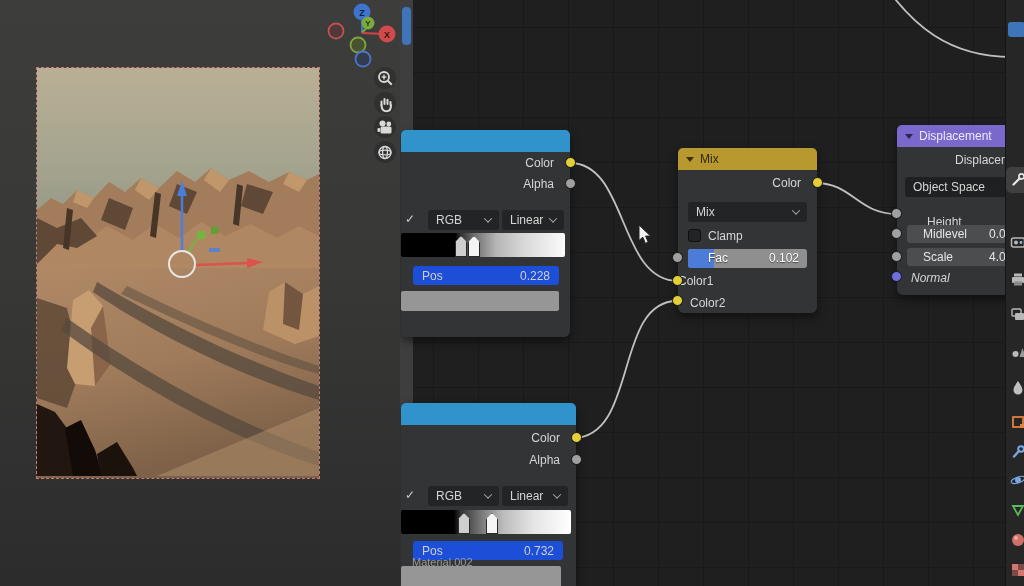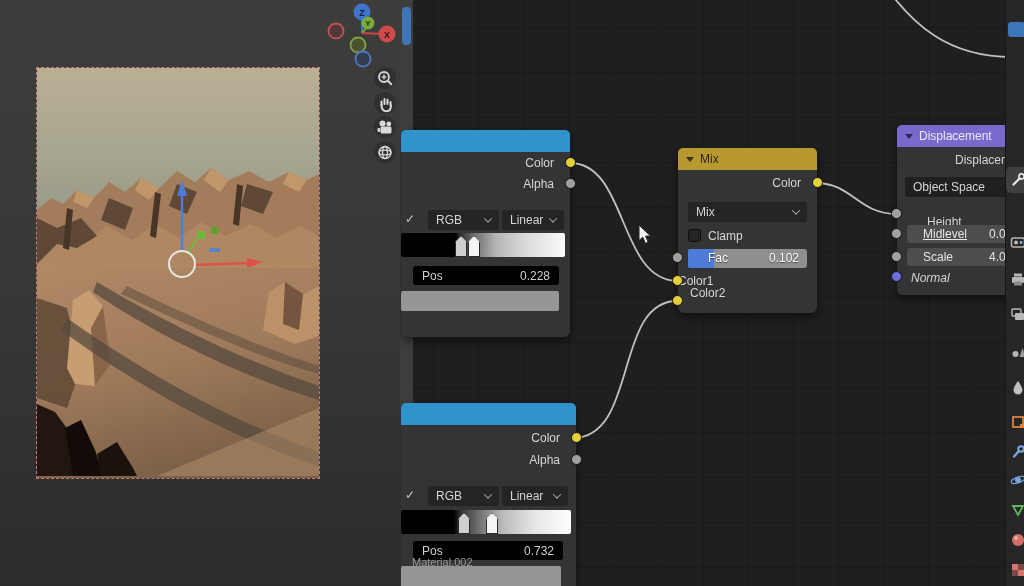--- a/index.html
+++ b/index.html
@@ -42,21 +42,21 @@
     border-top:5px solid #20202a; }
   .sock { position:absolute; width:11px; height:11px; border-radius:50%;
     border:1px solid #141414; z-index:3; }
   .s-yel { background:#e3cf3a; } .s-gray { background:#a0a0a0; } .s-vec { background:#6e6ede; }
   .lbl { position:absolute; height:16px; line-height:16px; }
   .lbl-r { text-align:right; }
   .dd { position:absolute; background:#232425; border-radius:3px; color:#d5d5d5;
     display:flex; align-items:center; padding:0 8px; height:20px; }
   .dd .chev { margin-left:auto; width:6px; height:6px; border-right:1.6px solid #aaa;
     border-bottom:1.6px solid #aaa; transform:rotate(45deg) translate(-1px,-1px); }
-  .field { position:absolute; background:#000000; border-radius:3px; height:19px;
+  .field { position:absolute; background:#1d4ed8; border-radius:3px; height:19px;
     display:flex; align-items:center; padding:0 9px; color:#cfcfcf; overflow:hidden; white-space:nowrap; }
   .field .val { margin-left:auto; }
   .ramp { position:absolute; height:24px; border-radius:2px; }
   .stop { position:absolute; top:3px; width:12px; height:21px; border:1px solid #2a2a2a;
     clip-path:polygon(50% 0,100% 30%,100% 100%,0 100%,0 30%); }
   .swatch { position:absolute; background:#969696; border-radius:2px; }
   .check { position:absolute; color:#c8c8c8; font-size:12px; }
 
   
   .cbox { position:absolute; width:13px; height:13px; background:#232425; border:1px solid #101010; border-radius:3px; }
@@ -289,37 +289,37 @@
       <div class="cbox" style="left:10px; top:81px;"></div>
       <div class="lbl" style="left:30px; top:80px;">Clamp</div>
       <div id="fac-slider">
         <div id="fac-fill"></div>
         <div class="lbl" style="left:20px; top:1px;">Fac</div>
         <div class="lbl" style="right:8px; top:1px;">0.102</div>
       </div>
       <div class="sock s-gray" style="left:-6px; top:104px;"></div>
       <div class="lbl" style="left:0; top:125px;">Color1</div>
       <div class="sock s-yel" style="left:-6px; top:127px;"></div>
-      <div class="lbl" style="left:12px; top:137px;">Color2</div>
+      <div class="lbl" style="left:12px; top:147px;">Color2</div>
       <div class="sock s-yel" style="left:-6px; top:147px;"></div>
     </div>
 
     <div class="node" style="left:497px; top:125px; width:140px; height:170px;">
       <div class="nhead" style="background:#7a68cd; color:#eceaf8;">
         <span class="tri" style="border-top-color:#2c2750;"></span>
         <span>Displacement</span>
       </div>
       <div class="lbl" style="left:58px; top:27px; white-space:nowrap;">Displacement</div>
       <div class="dd" style="left:8px; top:52px; width:124px; background:#1f2021;">
         <span>Object Space</span>
       </div>
       <div class="lbl" style="left:30px; top:81px;margin-top:8px;">Height</div>
       <div class="sock s-gray" style="left:-6px; top:83px;"></div>
       <div class="dfield" style="left:10px; top:100px; width:120px;">
-        <span style="padding-left:8px;text-decoration:underline;">Midlevel</span>
+        <span style="padding-left:8px;">Midlevel</span>
         <span class="val">0.000</span>
       </div>
       <div class="sock s-gray" style="left:-6px; top:103px;"></div>
       <div class="dfield" style="left:10px; top:123px; width:120px;">
         <span style="padding-left:8px;text-align:right;">Scale</span>
         <span class="val">4.000</span>
       </div>
       <div class="sock s-gray" style="left:-6px; top:126px;"></div>
       <div class="lbl" style="left:14px; top:145px;font-style:italic;">Normal</div>
       <div class="sock s-vec" style="left:-6px; top:146px;"></div>

